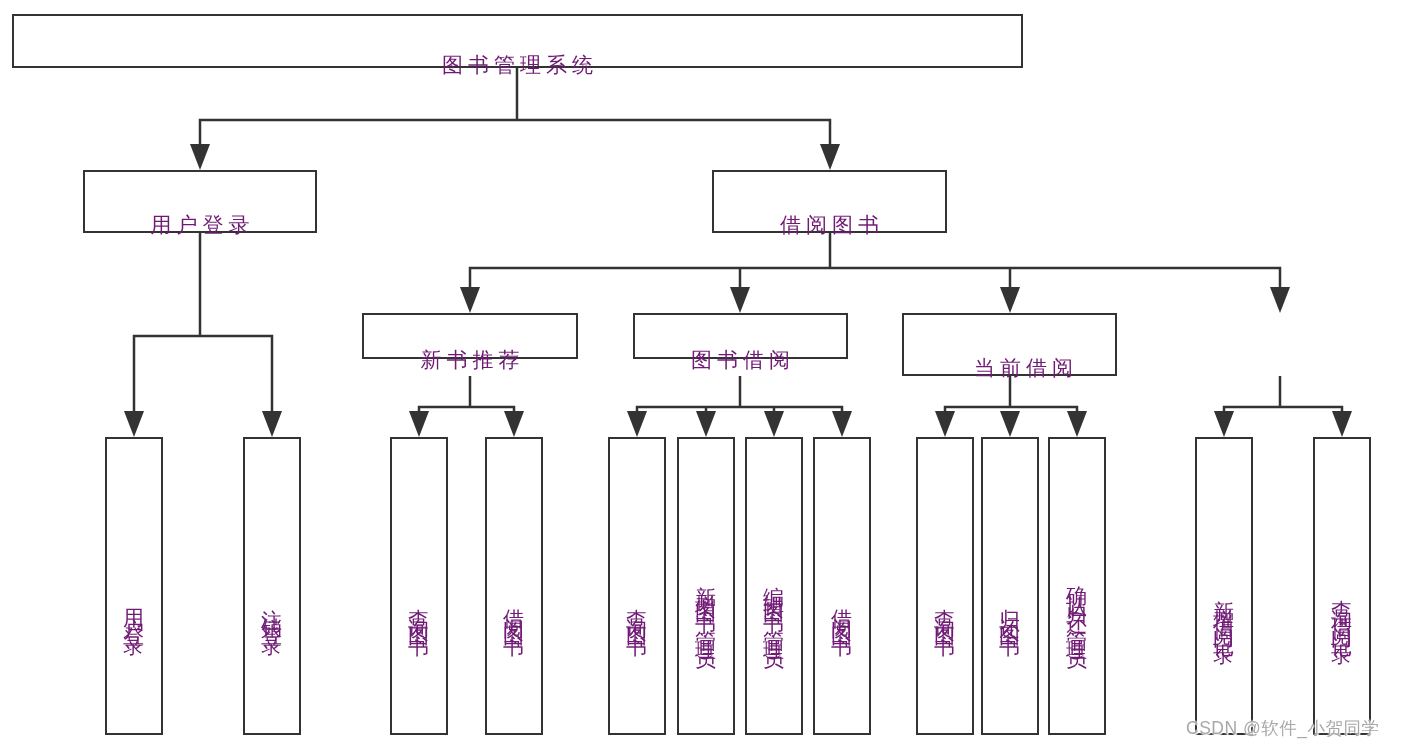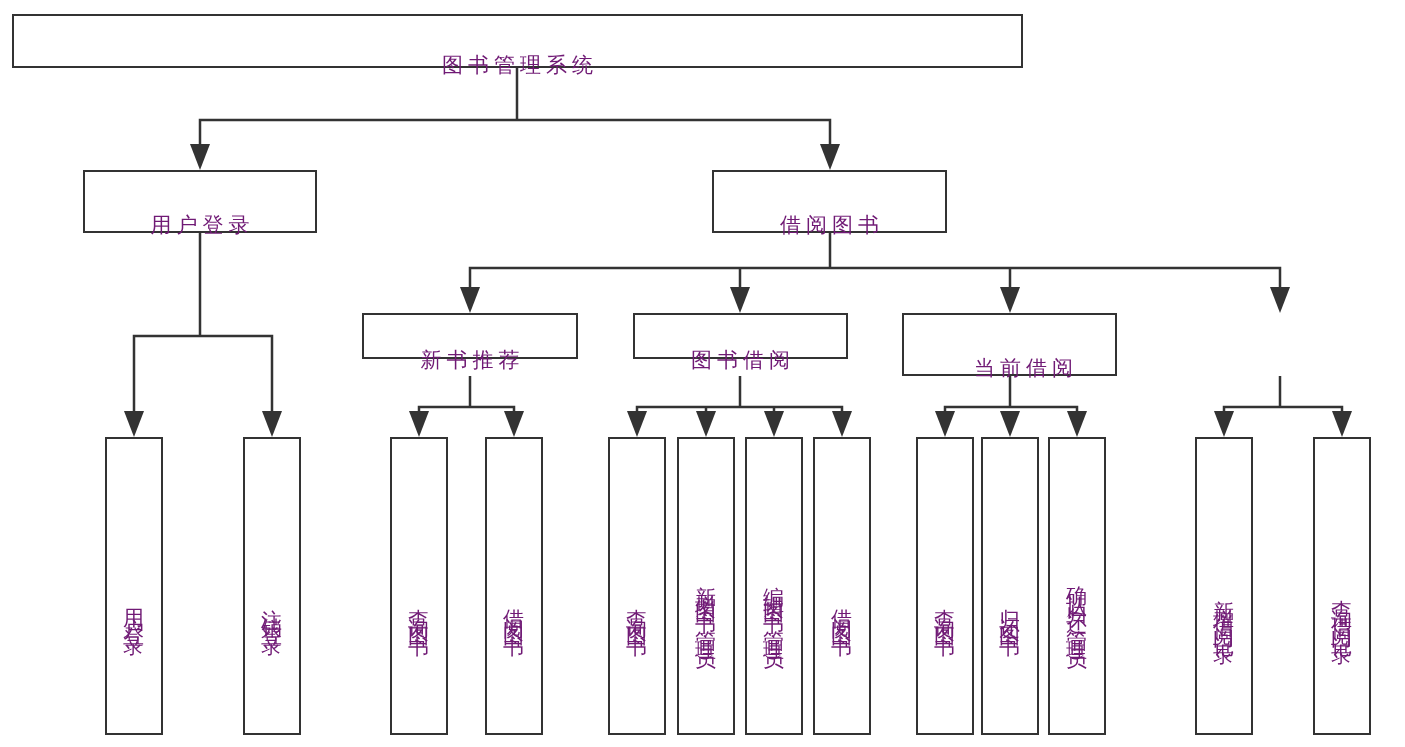--- a/index.html
+++ b/index.html
@@ -162,14 +162,15 @@
     <span class="label">确认归还（管理员）</span>
   </div>
 
   <div class="node leaf" style="left:1195px; top:437px; width:58px; height:298px;">
     <span class="label">新增借阅记录</span>
   </div>
   <div class="node leaf" style="left:1313px; top:437px; width:58px; height:298px;">
     <span class="label">查询借阅记录</span>
   </div>
 
+  <div id="watermark">CSDN @软件_小贺同学</div>
 
 </div>
 
 </body></html>

